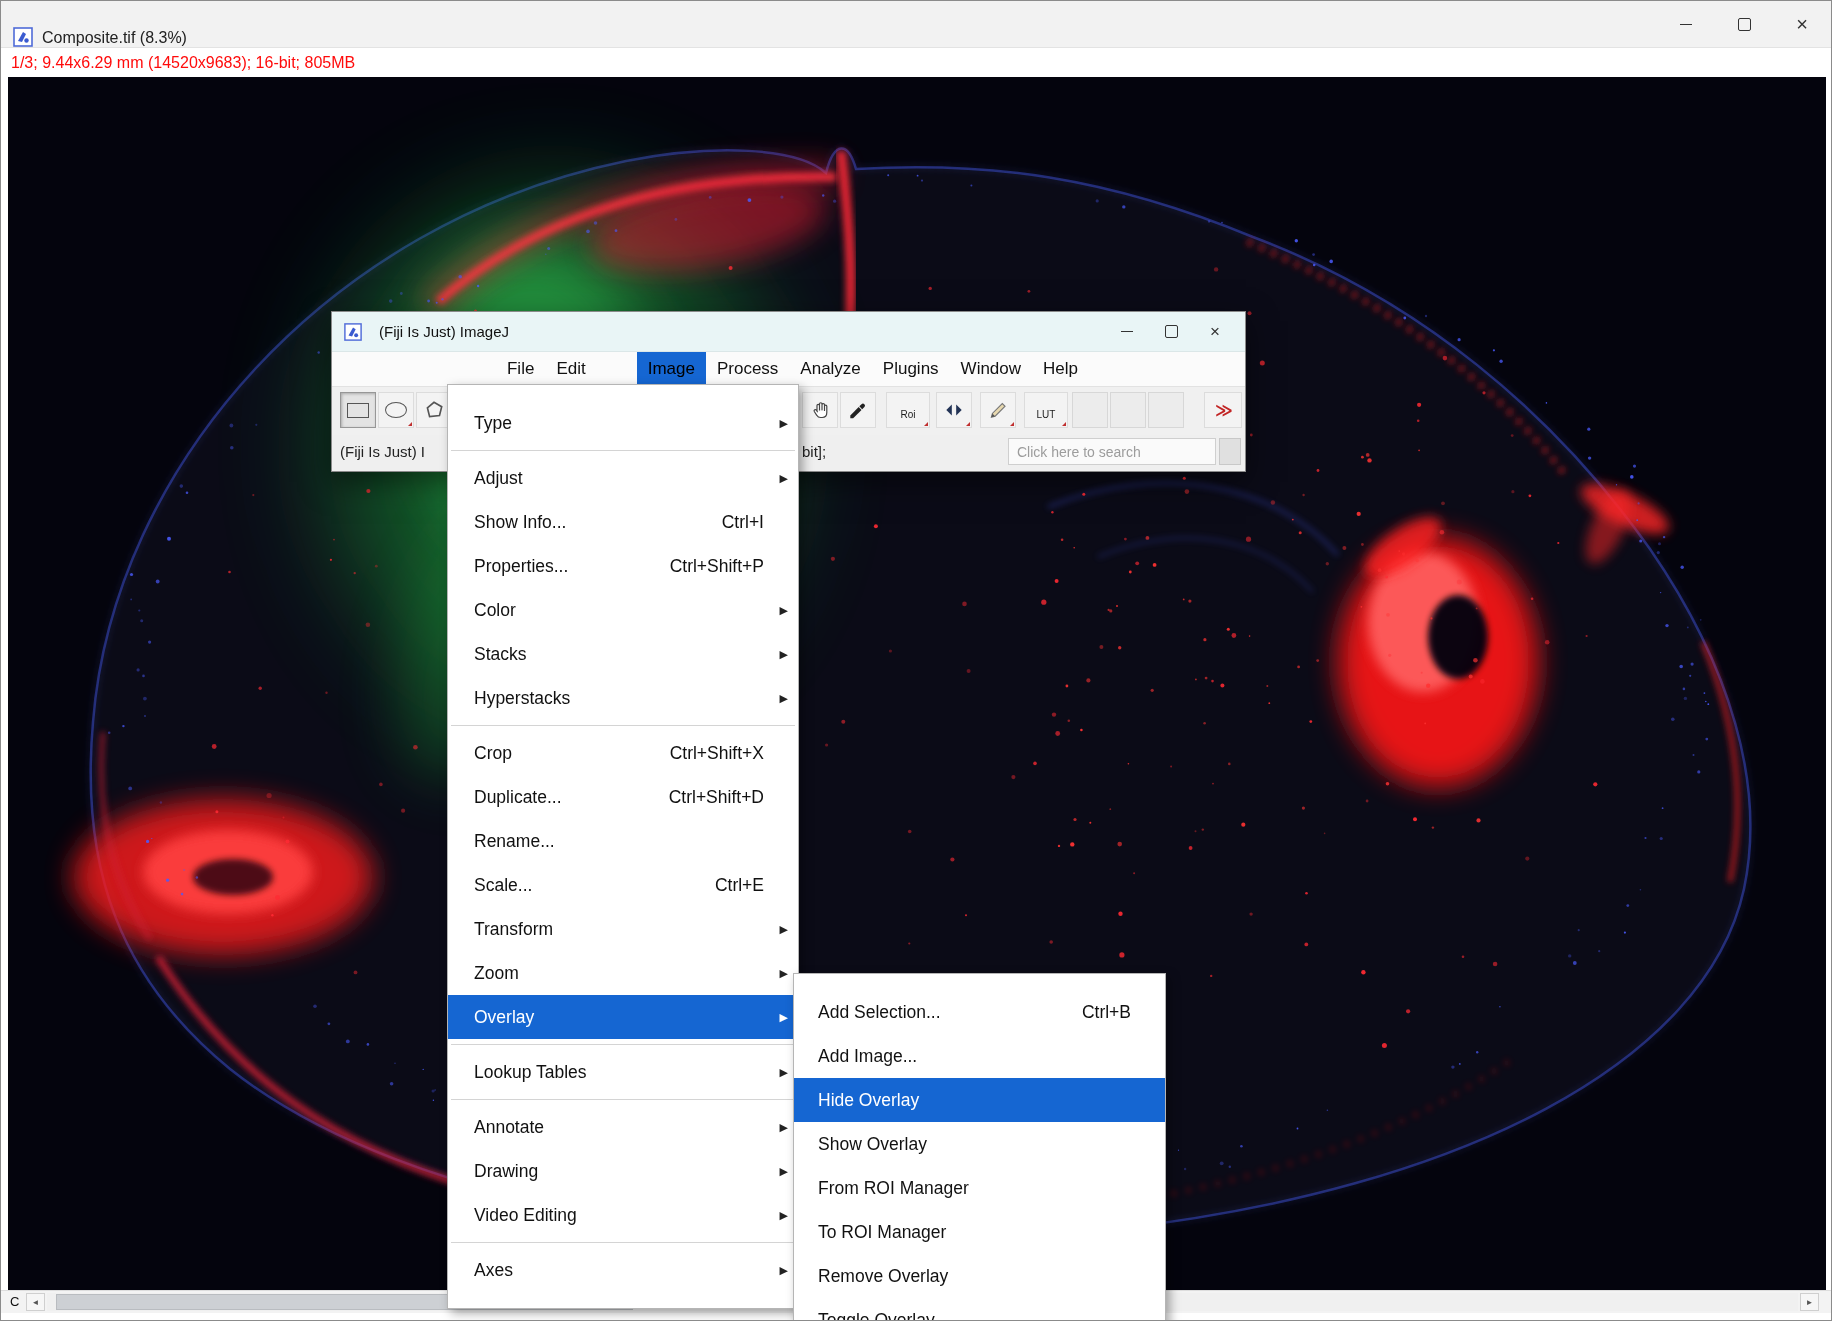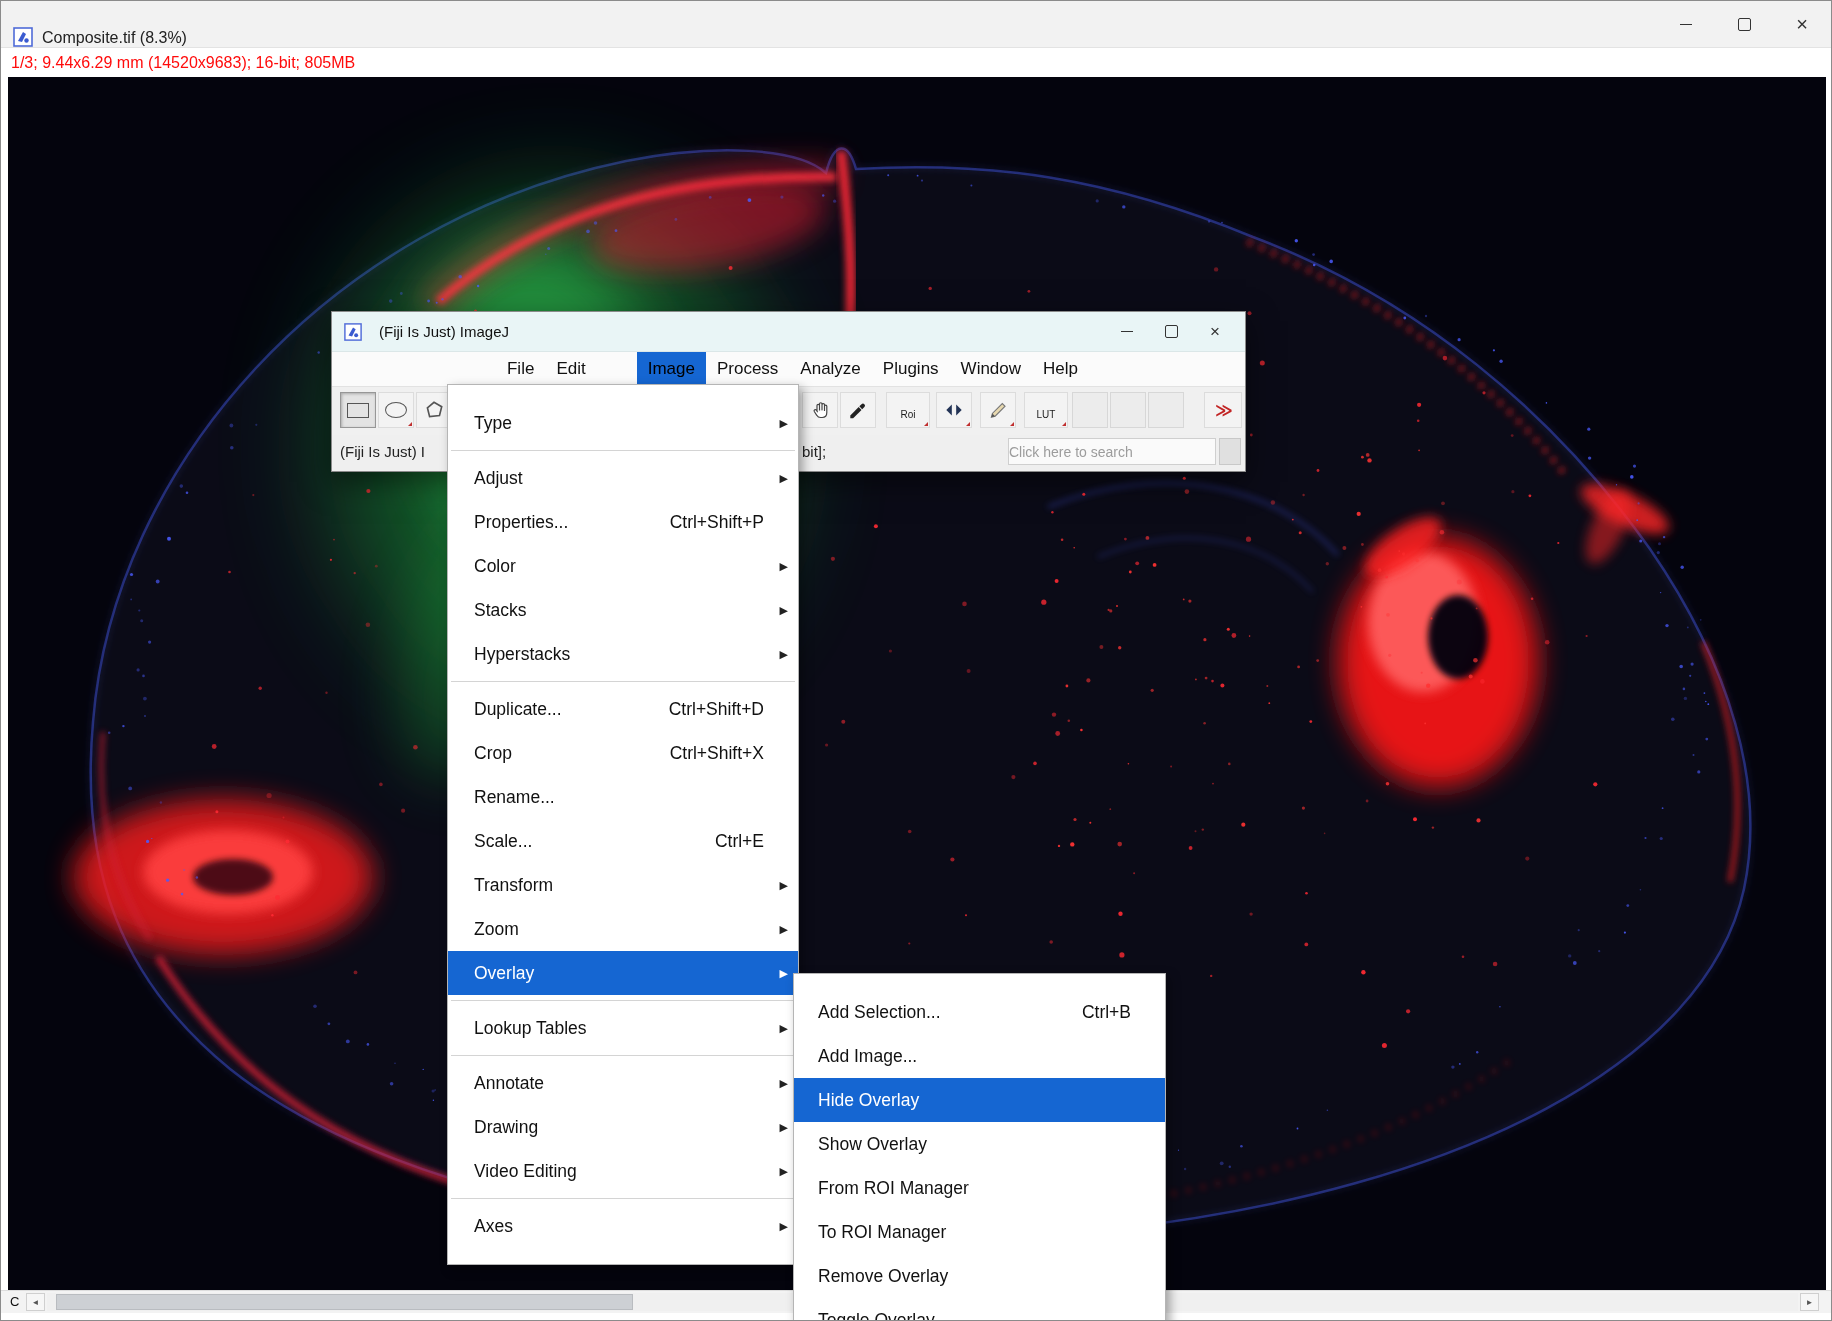--- a/index.html
+++ b/index.html
@@ -45,21 +45,21 @@
   .g-oval{width:20px;height:14px;border:1.6px solid #555;border-radius:50%;}
   .g-A{font-size:15px;color:#444;font-weight:bold;}
   .g-txt{font-size:10px;color:#1a1a1a;margin-top:8px;}
   .g-more{font-size:17px;font-weight:bold;color:#c22525;letter-spacing:-2px;}
   .gi{width:22px;height:22px;}
   .dd{position:absolute;right:1px;bottom:1px;width:0;height:0;border-left:4px solid transparent;border-bottom:4px solid #c03030;}
   .f-status{position:relative;height:35px;background:#efefef;}
   .fs-left{position:absolute;left:8px;top:8px;font-size:15px;color:#222;white-space:nowrap;}
   .fs-right{position:absolute;left:470px;top:8px;font-size:15px;color:#222;white-space:nowrap;}
   .f-search{position:absolute;left:676px;top:3px;width:208px;height:27px;border:1px solid #cfcfcf;background:#fafafa;
-            font-size:14px;color:#555;padding:0 0;font-family:inherit;box-sizing:border-box;}
+            font-size:14px;color:#555;padding:0 8px;font-family:inherit;box-sizing:border-box;}
   .f-search::placeholder{color:#9c9c9c;}
   .f-grip{position:absolute;right:4px;top:3px;width:22px;height:27px;background:#e0e0e0;border:1px solid #c8c8c8;box-sizing:border-box;}
   
   .dmenu{position:absolute;background:#fff;border:1px solid #b5b5b5;box-shadow:4px 4px 10px rgba(0,0,0,.35);
          padding:16px 0;box-sizing:border-box;}
   .menu-image{left:446px;top:383px;width:352px;z-index:50;}
   .menu-overlay{left:792px;top:972px;width:373px;z-index:60;}
   .mi{height:44px;display:flex;align-items:center;padding:0 10px 0 26px;font-size:17.5px;color:#111;cursor:default;}
   .menu-overlay .mi{padding-left:24px;}
   .mi .lab{white-space:nowrap;}
@@ -686,20 +686,25 @@
         <span class="sc"></span>
         <span class="ar">▶</span>
       </div>
       <div class="msep"></div>
       <div class="mi">
         <span class="lab">Adjust</span>
         <span class="sc"></span>
         <span class="ar">▶</span>
       </div>
       <div class="mi">
+        <span class="lab">Show Info...</span>
+        <span class="sc">Ctrl+I</span>
+        <span class="ar"></span>
+      </div>
+      <div class="mi">
         <span class="lab">Properties...</span>
         <span class="sc">Ctrl+Shift+P</span>
         <span class="ar"></span>
       </div>
       <div class="mi">
         <span class="lab">Color</span>
         <span class="sc"></span>
         <span class="ar">▶</span>
       </div>
       <div class="mi">
@@ -707,30 +712,30 @@
         <span class="sc"></span>
         <span class="ar">▶</span>
       </div>
       <div class="mi">
         <span class="lab">Hyperstacks</span>
         <span class="sc"></span>
         <span class="ar">▶</span>
       </div>
       <div class="msep"></div>
       <div class="mi">
+        <span class="lab">Crop</span>
+        <span class="sc">Ctrl+Shift+X</span>
+        <span class="ar"></span>
+      </div>
+      <div class="mi">
         <span class="lab">Duplicate...</span>
         <span class="sc">Ctrl+Shift+D</span>
         <span class="ar"></span>
       </div>
       <div class="mi">
-        <span class="lab">Crop</span>
-        <span class="sc">Ctrl+Shift+X</span>
-        <span class="ar"></span>
-      </div>
-      <div class="mi">
         <span class="lab">Rename...</span>
         <span class="sc"></span>
         <span class="ar"></span>
       </div>
       <div class="mi">
         <span class="lab">Scale...</span>
         <span class="sc">Ctrl+E</span>
         <span class="ar"></span>
       </div>
       <div class="mi">

